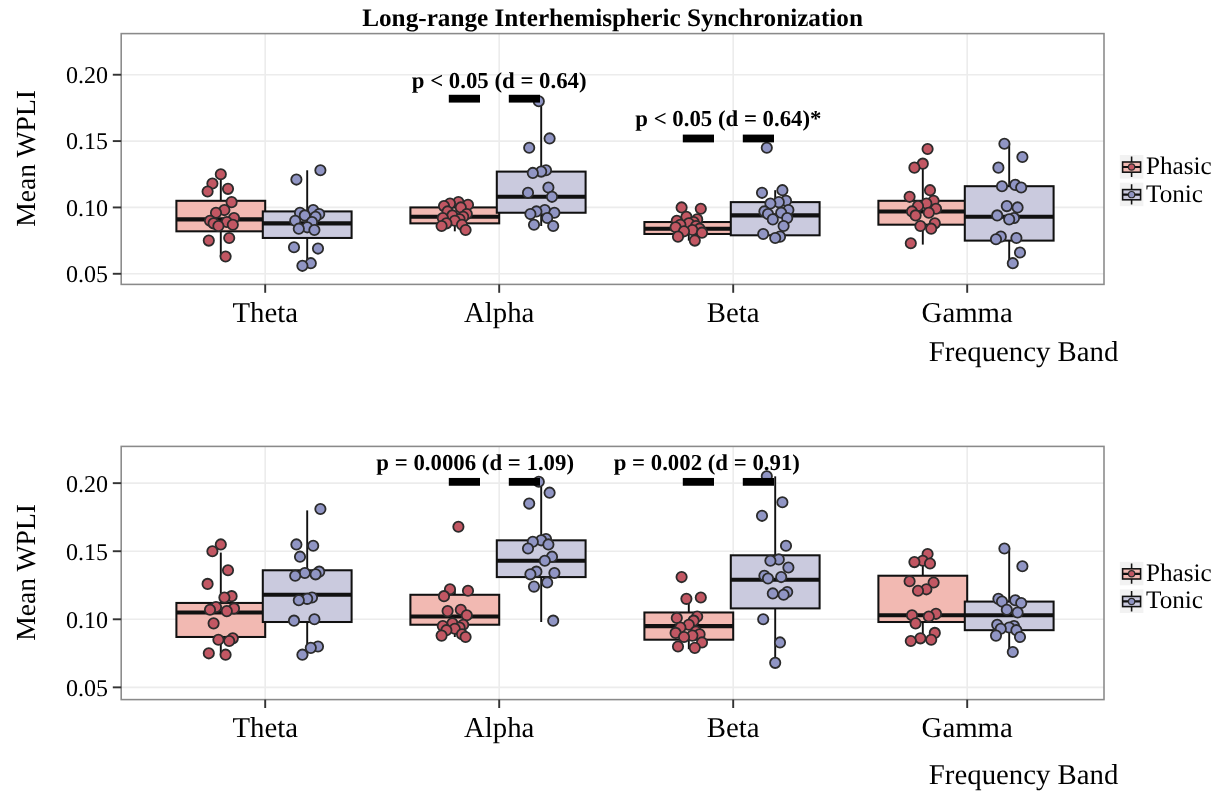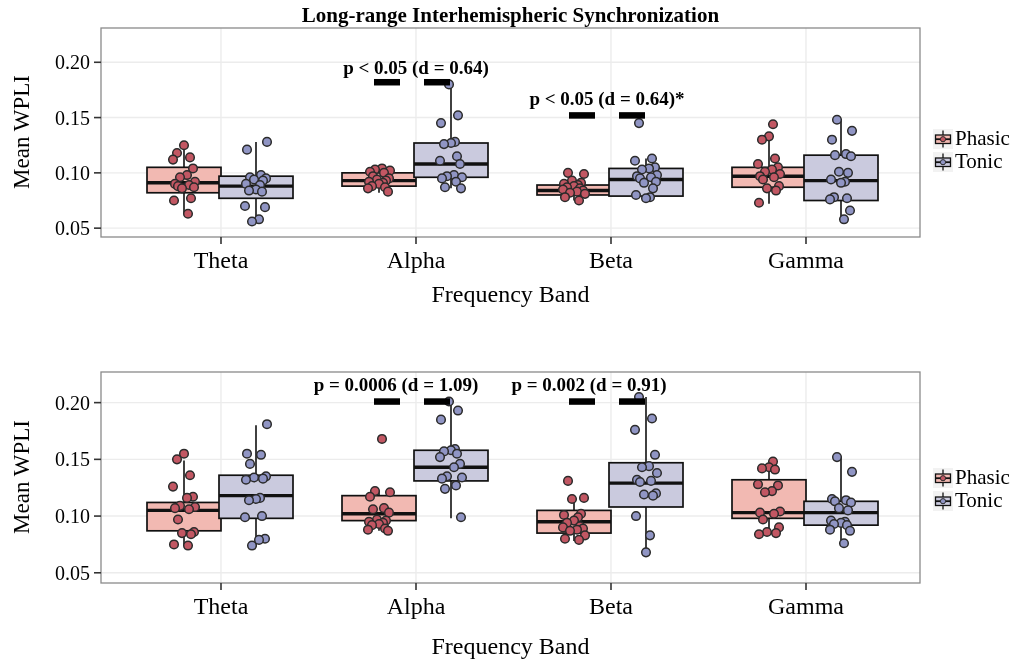--- a/index.html
+++ b/index.html
@@ -2,21 +2,21 @@
 <html><head>
 <meta charset="utf-8">
 <style>
   html,body{margin:0;padding:0;background:#fff;}
   .figure{position:relative;width:1024px;height:667px;background:#ffffff;overflow:hidden;
           font-family:"Liberation Serif","DejaVu Serif",serif;color:#000;}
   .panel-title{position:absolute;left:101px;width:819px;text-align:center;
                font-weight:bold;font-size:21px;line-height:27px;white-space:nowrap;}
   .title-0{top:2px;}
   .title-1{top:343px;}
-  .x-label{position:absolute;left:101px;width:819px;text-align:center;font-size:24px;line-height:26px;font-family:Liberation Serif, serif;}
+  .x-label{position:absolute;left:113px;width:819px;text-align:right;font-size:24px;line-height:26px;font-family:Liberation Serif, serif;}
   .xlab-0{top:281px;}
   .xlab-1{top:633px;}
   .y-label{position:absolute;width:200px;text-align:center;font-size:23px;line-height:26px;
            transform:rotate(-90deg);}
   .ylab-0{left:-78px;top:119px;}
   .ylab-1{left:-78px;top:464px;}
   .legend{position:absolute;left:933px;}
   .legend-0{top:126px;}
   .legend-1{top:465px;}
   .legend-row{display:flex;align-items:flex-end;height:23px;}

